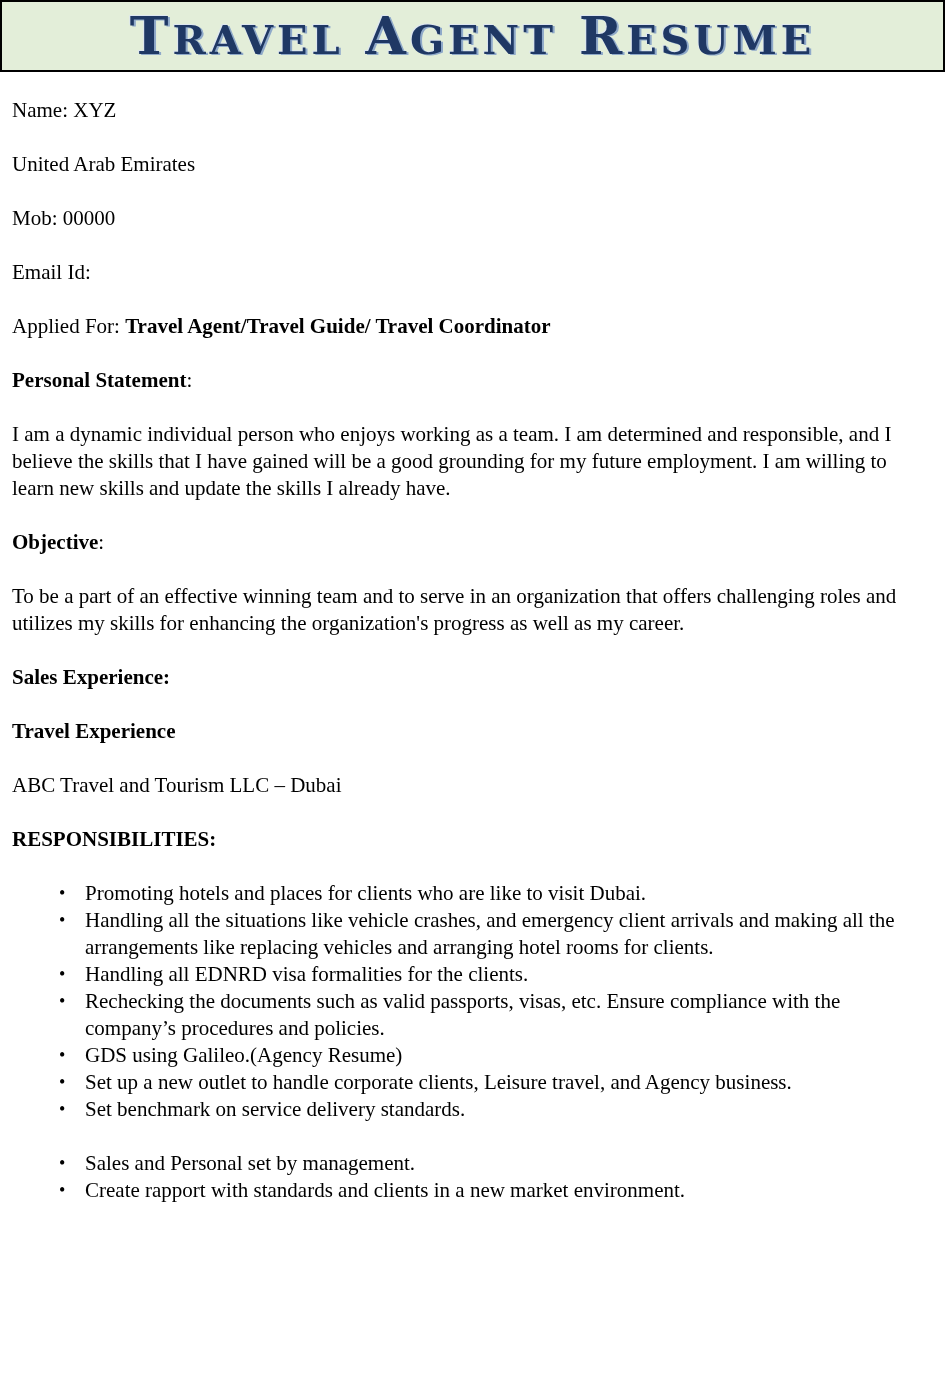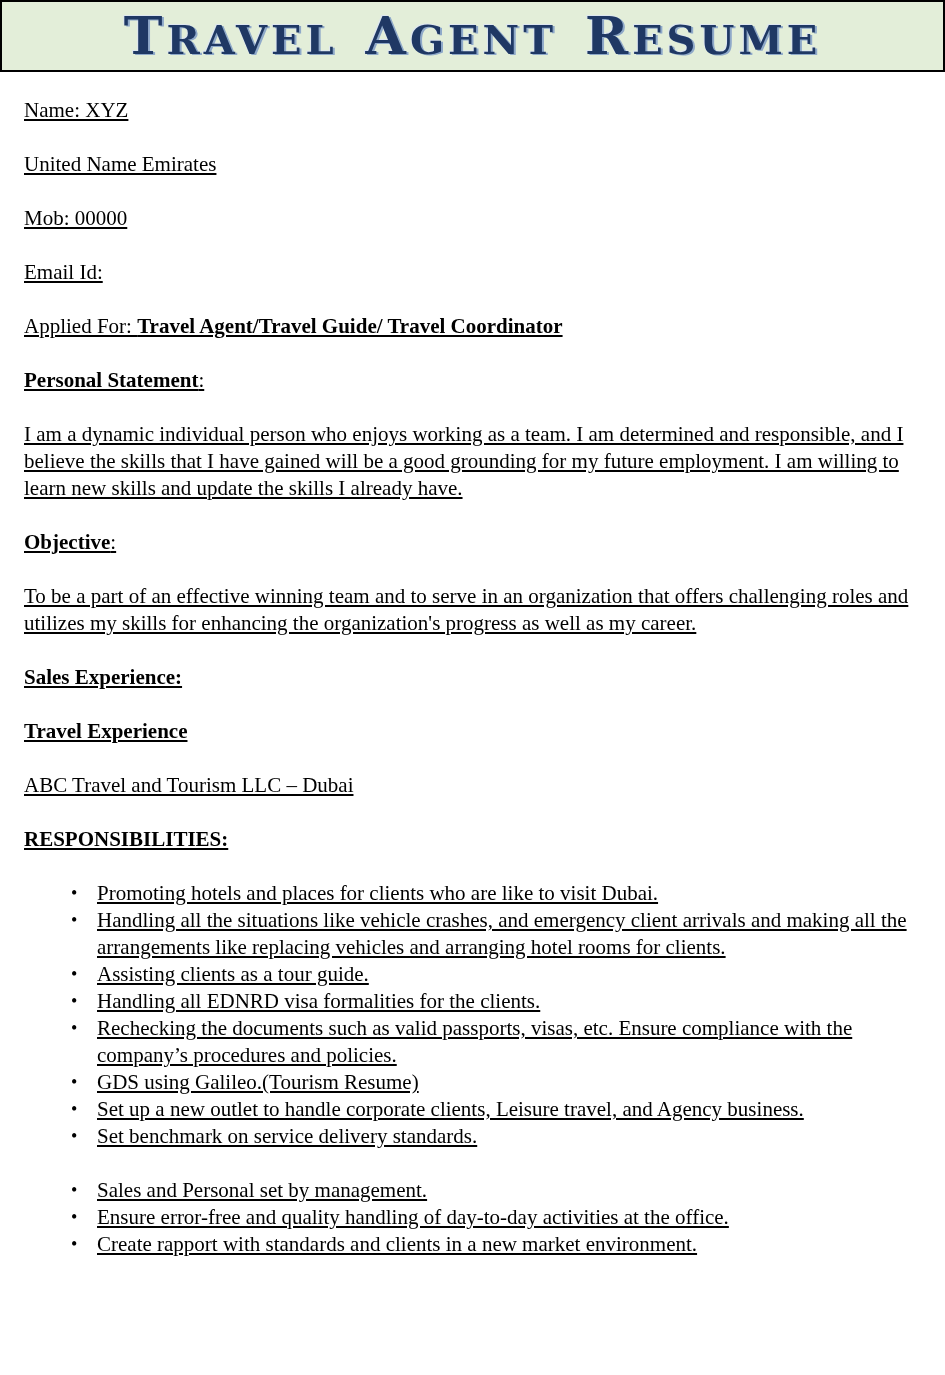--- a/index.html
+++ b/index.html
@@ -26,25 +26,25 @@
   .banner-title {
     margin: 8px;
     font-family: "DejaVu Serif", serif;
     font-weight: bold;
     color: #1f3864;
     font-size: 40px;
     line-height: 1;
     letter-spacing: 4px;
     text-shadow: 2px 1px 0 #8fa9c9, -1px -1px 0 #dde6f0;
     display: flex;
-    gap: 28px;
+    gap: 22px;
   }
   .banner-title .word { display: inline-block; }
   .banner-title .word::first-letter { font-size: 52px; }
-  .content { padding: 25px 14px 0 24px; text-decoration: underline; }
+  .content { padding: 25px 14px 0 12px; }
   p { margin: 0 0 27px 0; }
   .b { font-weight: bold; }
   ul { list-style: none; margin: 0 0 27px 0; padding: 0; }
   li { position: relative; padding-left: 73px; }
   li::before {
     content: "\2022";
     position: absolute;
     left: 47px;
     top: 0;
     font-size: 18px;
@@ -57,48 +57,46 @@
   <h1 class="banner-title">
     <span class="word">TRAVEL</span>
     <span class="word">AGENT</span>
     <span class="word">RESUME</span>
   </h1>
 </header>
 
 <main class="content">
 
   <p>Name: XYZ</p>
-  <p>United Name Emirates</p>
+  <p>United Arab Emirates</p>
   <p>Mob: 00000</p>
   <p>Email Id:</p>
 
   <p><span>Applied For: </span><span class="b">Travel Agent/Travel Guide/ Travel Coordinator</span></p>
 
   <p><span class="b">Personal Statement</span><span>:</span></p>
   <p>I am a dynamic individual person who enjoys working as a team. I am determined and responsible, and I believe the skills that I have gained will be a good grounding for my future employment. I am willing to learn new skills and update the skills I already have.</p>
 
   <p><span class="b">Objective</span><span>:</span></p>
   <p>To be a part of an effective winning team and to serve in an organization that offers challenging roles and utilizes my skills for enhancing the organization's progress as well as my career.</p>
 
   <p class="b">Sales Experience:</p>
   <p class="b">Travel Experience</p>
   <p>ABC Travel and Tourism LLC – Dubai</p>
 
   <p class="b">RESPONSIBILITIES:</p>
 
   <ul>
     <li>Promoting hotels and places for clients who are like to visit Dubai.</li>
     <li>Handling all the situations like vehicle crashes, and emergency client arrivals and making all the arrangements like replacing vehicles and arranging hotel rooms for clients.</li>
-    <li>Assisting clients as a tour guide.</li>
     <li>Handling all EDNRD visa formalities for the clients.</li>
     <li>Rechecking the documents such as valid passports, visas, etc. Ensure compliance with the company’s procedures and policies.</li>
-    <li>GDS using Galileo.(Tourism  Resume)</li>
+    <li>GDS using Galileo.(Agency  Resume)</li>
     <li>Set up a new outlet to handle corporate clients, Leisure travel, and Agency business.</li>
     <li>Set benchmark on service delivery standards.</li>
   </ul>
 
   <ul>
     <li>Sales and Personal set by management.</li>
-    <li>Ensure error-free and quality handling of day-to-day activities at the office.</li>
     <li>Create rapport with standards and clients in a new market environment.</li>
   </ul>
 
 </main>
 
 </body></html>

